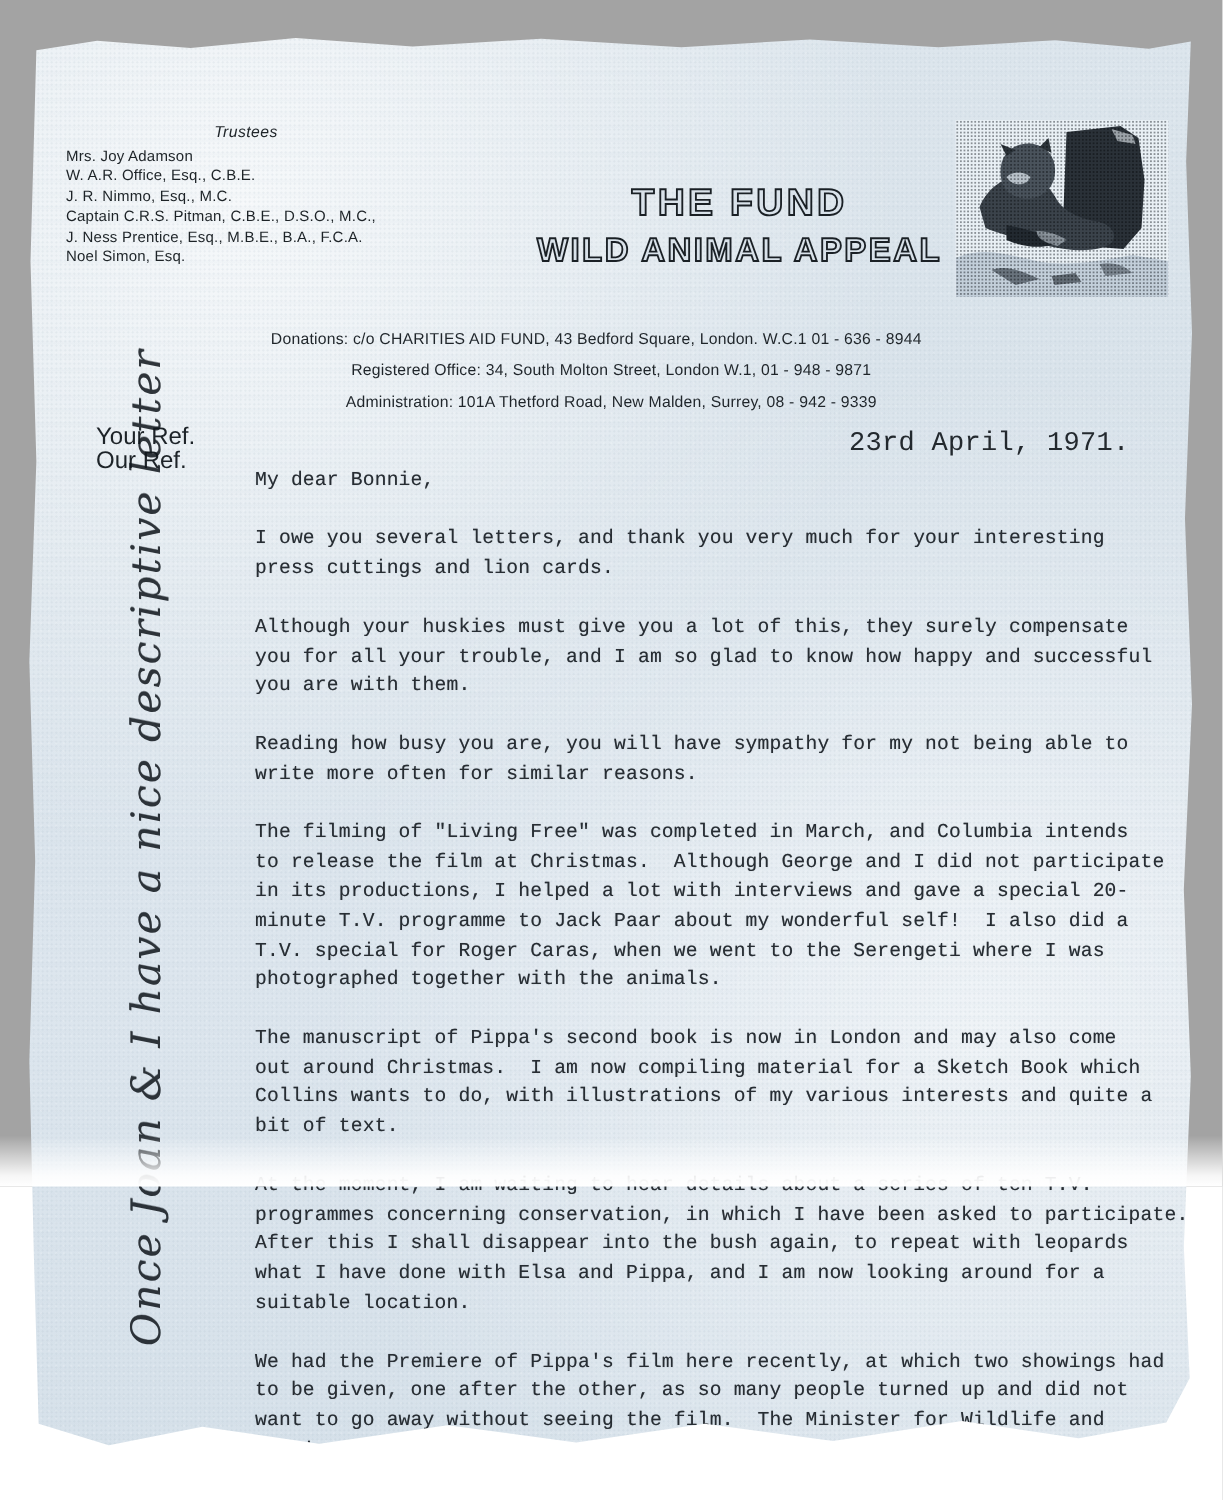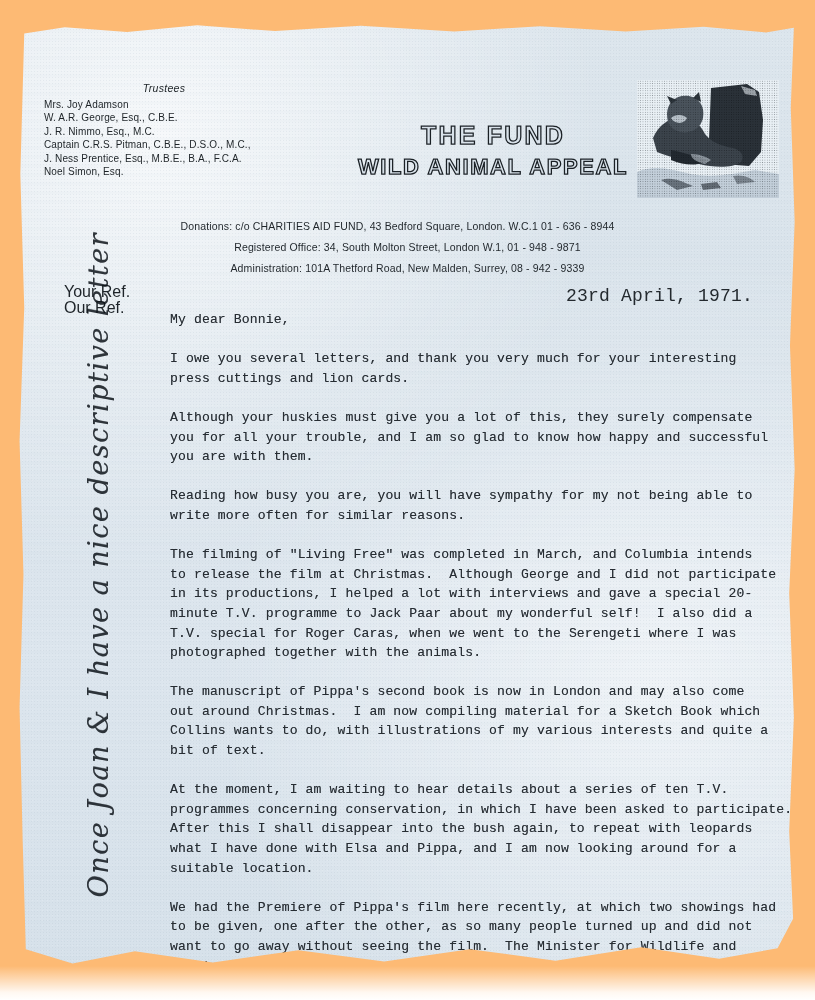--- a/index.html
+++ b/index.html
@@ -11,22 +11,22 @@
     width: 815px;
     height: 1000px;
     overflow: hidden;
     font-family: "Liberation Sans", sans-serif;
   }
 
   
   #scan {
     position: relative;
     width: 815px;
-    height: 1000px;
-    background: #fdba74;
+    height: 791px;
+    background: #a3a3a3;
   }
 
   
   #paper {
     position: absolute;
     left: 18px;
     top: 22px;
     width: 779px;
     height: 952px;
     background:
@@ -228,21 +228,21 @@
   <div id="paper">
 
     <div id="grain"></div>
     <div id="bands"></div>
 
     <div id="letterhead">
 
       <div id="trustees">
         <div class="tr-head">Trustees</div>
         <div class="tr-item">Mrs. Joy Adamson</div>
-        <div class="tr-item">W. A.R. George, Esq., C.B.E.</div>
+        <div class="tr-item">W. A.R. Office, Esq., C.B.E.</div>
         <div class="tr-item">J. R. Nimmo, Esq., M.C.</div>
         <div class="tr-item">Captain C.R.S. Pitman, C.B.E., D.S.O., M.C.,</div>
         <div class="tr-item">J. Ness Prentice, Esq., M.B.E., B.A., F.C.A.</div>
         <div class="tr-item">Noel Simon, Esq.</div>
       </div>
 
       <div id="org-title">
         <div class="tline l1">THE FUND</div>
         <div class="tline l2">WILD ANIMAL APPEAL</div>
       </div>

